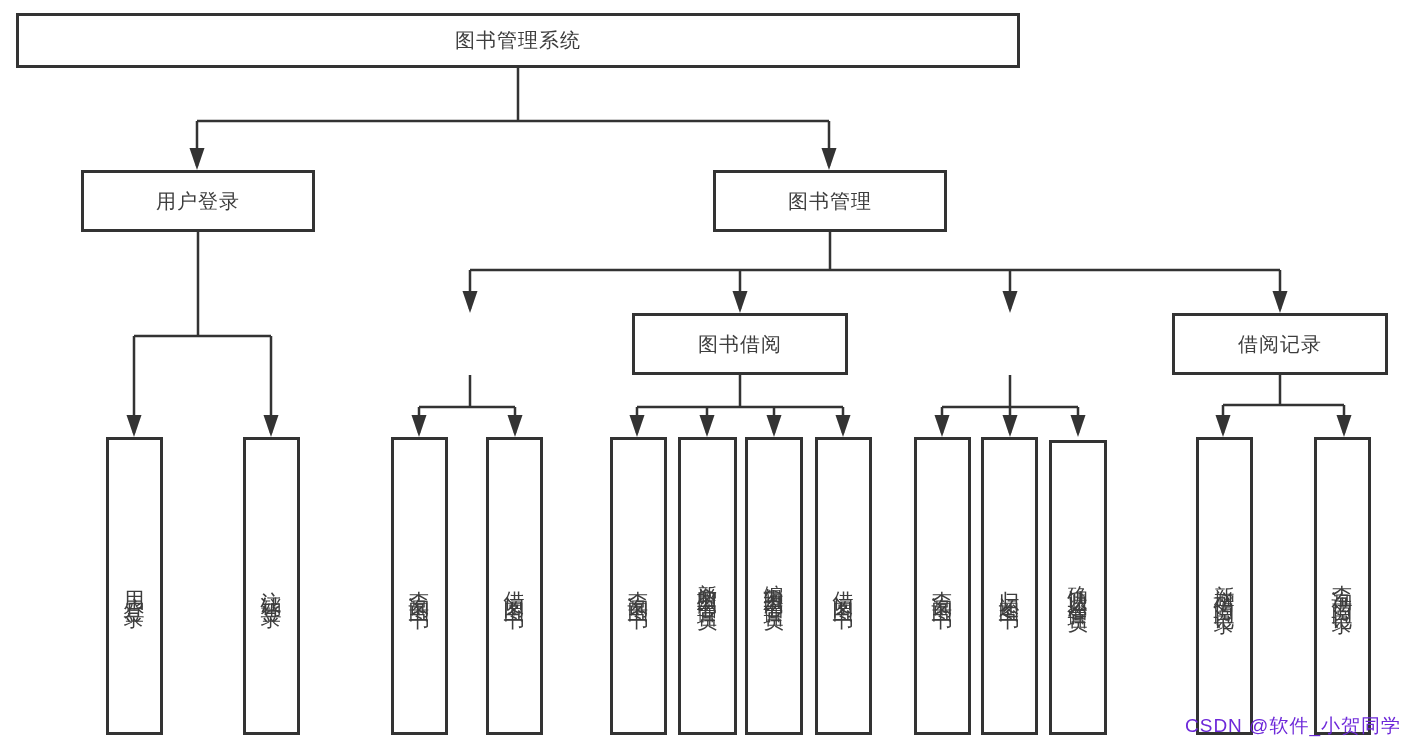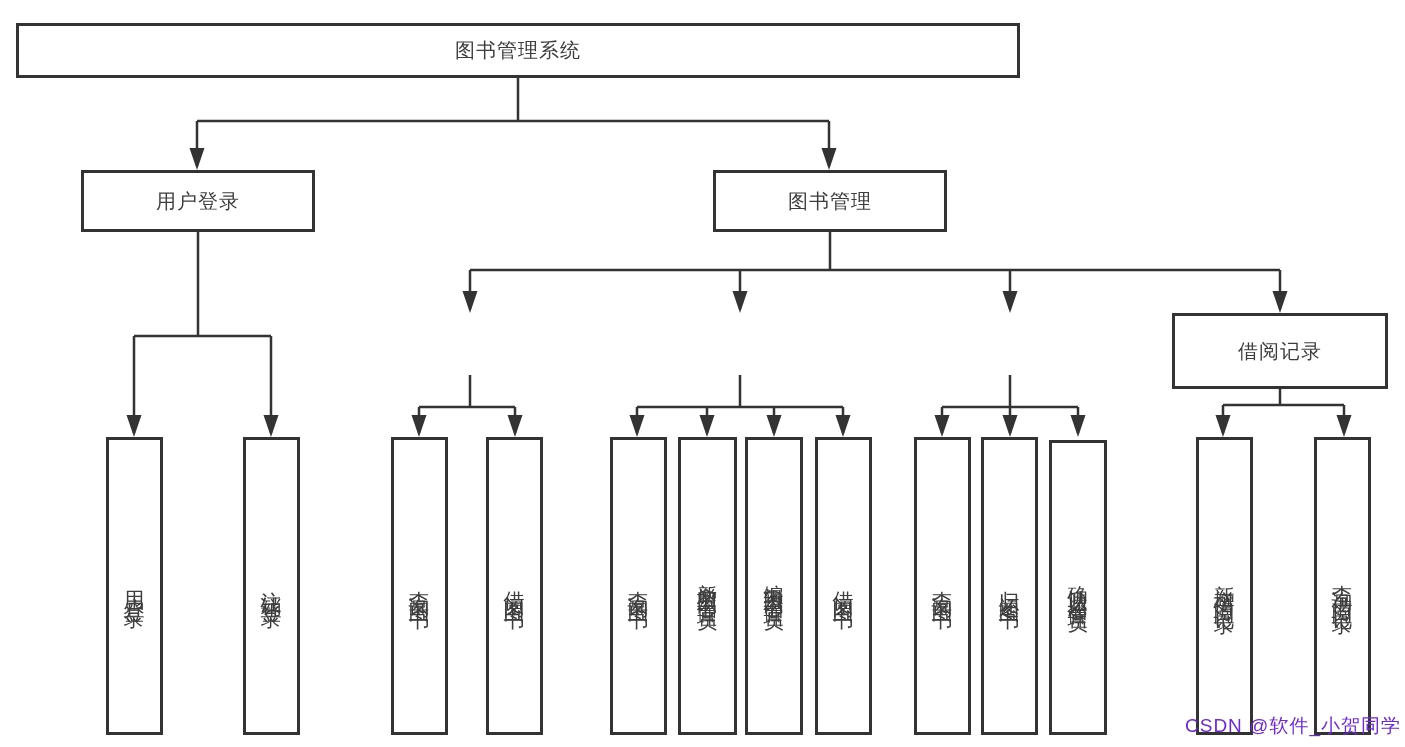--- a/index.html
+++ b/index.html
@@ -56,32 +56,35 @@
       <polygon points="766.5,415 781.5,415 774,437"></polygon>
       <polygon points="835.5,415 850.5,415 843,437"></polygon>
       <polygon points="934.5,415 949.5,415 942,437"></polygon>
       <polygon points="1002.5,415 1017.5,415 1010,437"></polygon>
       <polygon points="1070.5,415 1085.5,415 1078,437"></polygon>
       <polygon points="1215.5,415 1230.5,415 1223,437"></polygon>
       <polygon points="1336.5,415 1351.5,415 1344,437"></polygon>
     </g>
   </svg>
 
-  <div class="node node-h" style="left:16px;top:23px;width:1004px;height:55px;">
+  <div class="node node-h" style="left:16px;top:13px;width:1004px;height:55px;">
     <span>图书管理系统</span>
   </div>
 
   <div class="node node-h" style="left:81px;top:170px;width:234px;height:62px;">
     <span>用户登录</span>
   </div>
   <div class="node node-h" style="left:713px;top:170px;width:234px;height:62px;">
     <span>图书管理</span>
   </div>
 
-  <div class="node node-h" style="left:1172px;top:313px;width:216px;height:76px;text-align:right;">
+  <div class="node node-h" style="left:632px;top:313px;width:216px;height:62px;">
+    <span>图书借阅</span>
+  </div>
+  <div class="node node-h" style="left:1172px;top:313px;width:216px;height:62px;text-align:right;">
     <span>借阅记录</span>
   </div>
 
   <div class="node node-v" style="left:106px;top:437px;width:57px;height:298px;">
     <span class="vtext">用户登录</span>
   </div>
   <div class="node node-v" style="left:243px;top:437px;width:57px;height:298px;">
     <span class="vtext">注销登录</span>
   </div>
 

